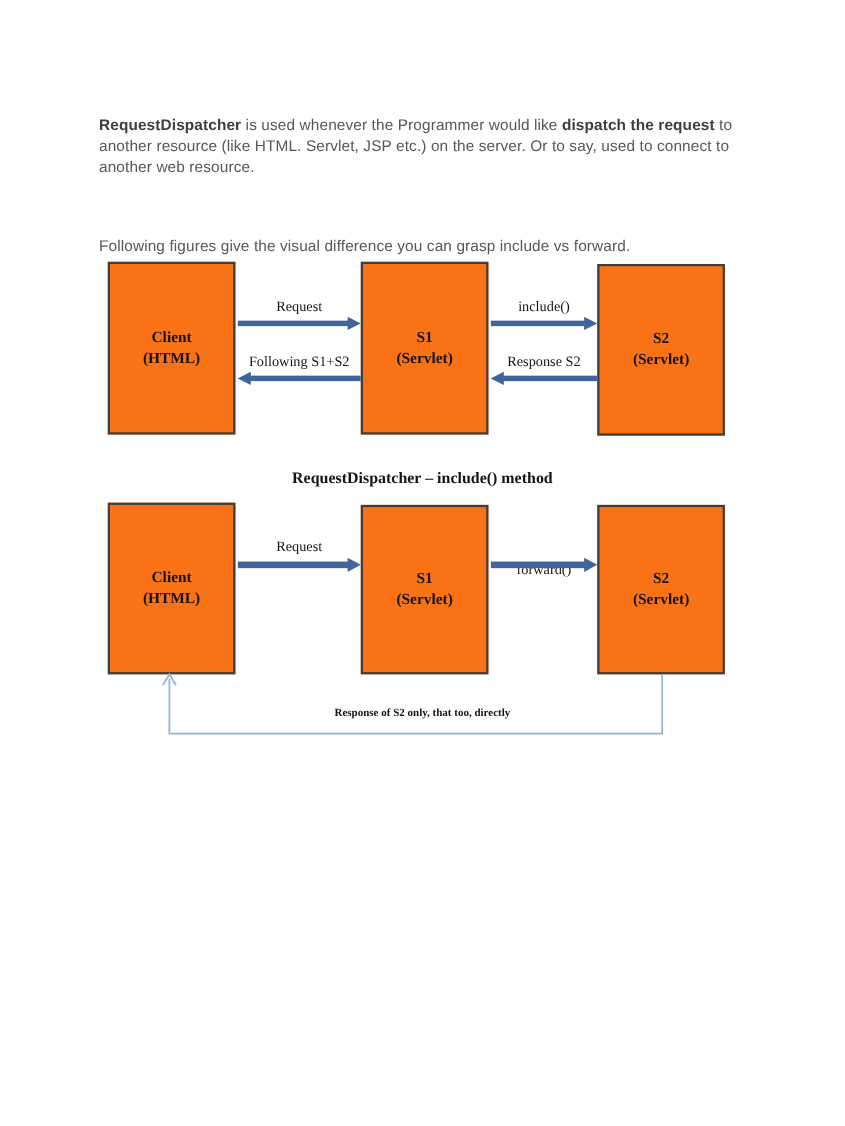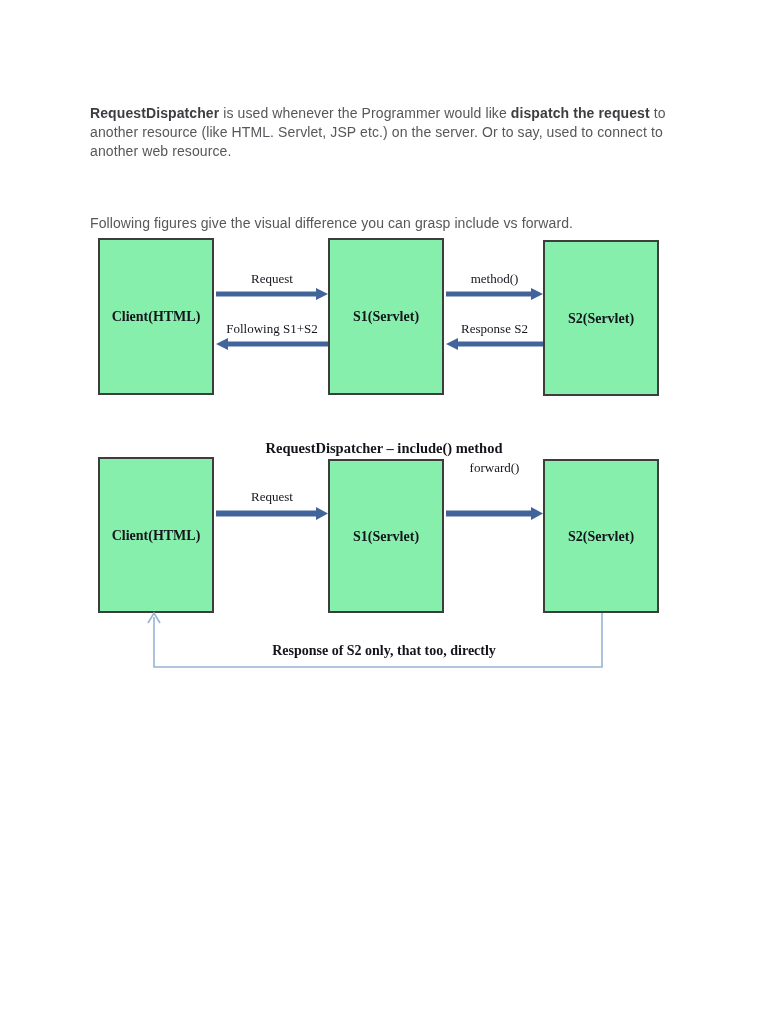--- a/index.html
+++ b/index.html
@@ -21,22 +21,23 @@
   }
   #intro-para { left: 90px; top: 90px; width: 580px; }
   #lead-para  { left: 90px; top: 200px; width: 620px; }
   .seg-bold { font-weight: 700; color: #3e3e42; }
 
   
   .dbox {
     position: absolute;
     box-sizing: border-box;
     border: 2px solid #3d3d3d;
-    background: #86efac;
+    background: #f97316;
     display: flex;
+    flex-direction: column;
     align-items: center;
     justify-content: center;
     font-family: "Liberation Serif", serif;
     font-weight: 700;
     font-size: 14px;
     line-height: 19px;
     color: #14141c;
     text-align: center;
   }
   .arrow-label {
@@ -65,33 +66,33 @@
   #d1-s2     { left: 543px; top: 240px; width: 116px; height: 156px; }
   
   #d1-request-arrow      { left: 216px; top: 288px; }
   #d1-request-label      { left: 216px; top: 271px; width: 112px; }
   #d1-response12-arrow   { left: 216px; top: 338px; }
   #d1-response12-label   { left: 204px; top: 321px; width: 136px; }
   #d1-include-arrow      { left: 446px; top: 288px; }
   #d1-include-label      { left: 446px; top: 271px; width: 97px; }
   #d1-response2-arrow    { left: 446px; top: 338px; }
   #d1-response2-label    { left: 438px; top: 321px; width: 113px; }
-  #d1-caption            { left: 0;     top: 440px; width: 768px; }
+  #d1-caption            { left: 0;     top: 427px; width: 768px; }
 
   
   #d2-client { left: 98px;  top: 457px; width: 116px; height: 156px; }
   #d2-s1     { left: 328px; top: 459px; width: 116px; height: 154px; }
   #d2-s2     { left: 543px; top: 459px; width: 116px; height: 154px; }
   
   #d2-request-arrow { left: 216px; top: 507px; }
   #d2-request-label { left: 216px; top: 489px; width: 112px; }
   #d2-forward-arrow { left: 446px; top: 507px; }
-  #d2-forward-label { left: 446px; top: 460px; width: 97px; }
+  #d2-forward-label { left: 446px; top: 510px; width: 97px; }
   #d2-feedback-svg  { left: 140px; top: 608px; }
-  #d2-response-note { left: 0;     top: 643px; width: 768px; font-size: 14px; }
+  #d2-response-note { left: 0;     top: 643px; width: 768px; font-size: 10px; }
   #d2-caption       { left: 0;     top: 704px; width: 750px; }
 </style>
 </head>
 <body>
 
 <div id="page">
 
   <p class="para" id="intro-para">
     <span class="seg-bold">RequestDispatcher</span><span> is used whenever the Programmer would like </span><span class="seg-bold">dispatch the request</span><span> to another resource (like HTML. Servlet, JSP etc.) on the server. Or to say, used to connect to another web resource.</span>
   </p>
@@ -116,21 +117,21 @@
     <rect x="0" y="3.5" width="101" height="5" fill="#41659a"></rect>
     <polygon points="100,0 112,6 100,12" fill="#41659a"></polygon>
   </svg>
 
   <div class="arrow-label" id="d1-response12-label">Following S1+S2</div>
   <svg class="arrow-svg" id="d1-response12-arrow" width="112" height="12" viewBox="0 0 112 12">
     <rect x="11" y="3.5" width="101" height="5" fill="#41659a"></rect>
     <polygon points="12,0 0,6 12,12" fill="#41659a"></polygon>
   </svg>
 
-  <div class="arrow-label" id="d1-include-label">method()</div>
+  <div class="arrow-label" id="d1-include-label">include()</div>
   <svg class="arrow-svg" id="d1-include-arrow" width="97" height="12" viewBox="0 0 97 12">
     <rect x="0" y="3.5" width="86" height="5" fill="#41659a"></rect>
     <polygon points="85,0 97,6 85,12" fill="#41659a"></polygon>
   </svg>
 
   <div class="arrow-label" id="d1-response2-label">Response S2</div>
   <svg class="arrow-svg" id="d1-response2-arrow" width="97" height="12" viewBox="0 0 97 12">
     <rect x="11" y="3.5" width="86" height="5" fill="#41659a"></rect>
     <polygon points="12,0 0,6 12,12" fill="#41659a"></polygon>
   </svg>

